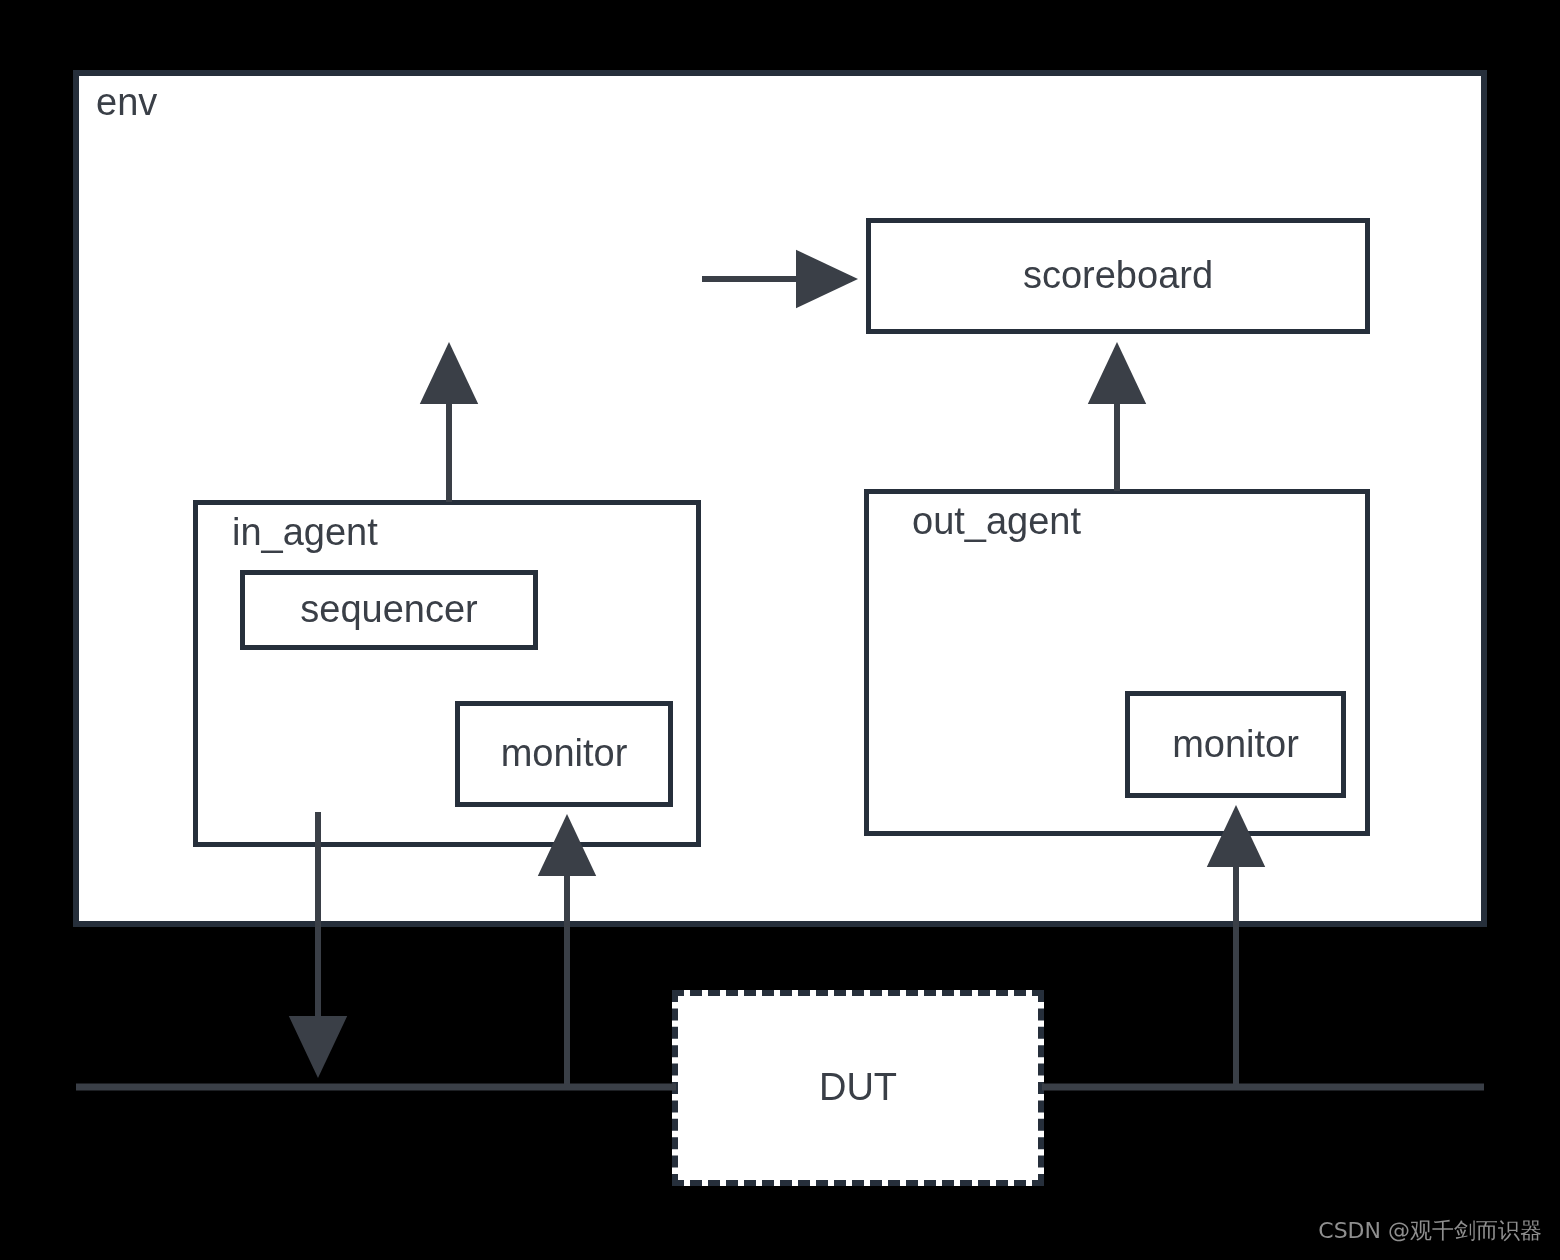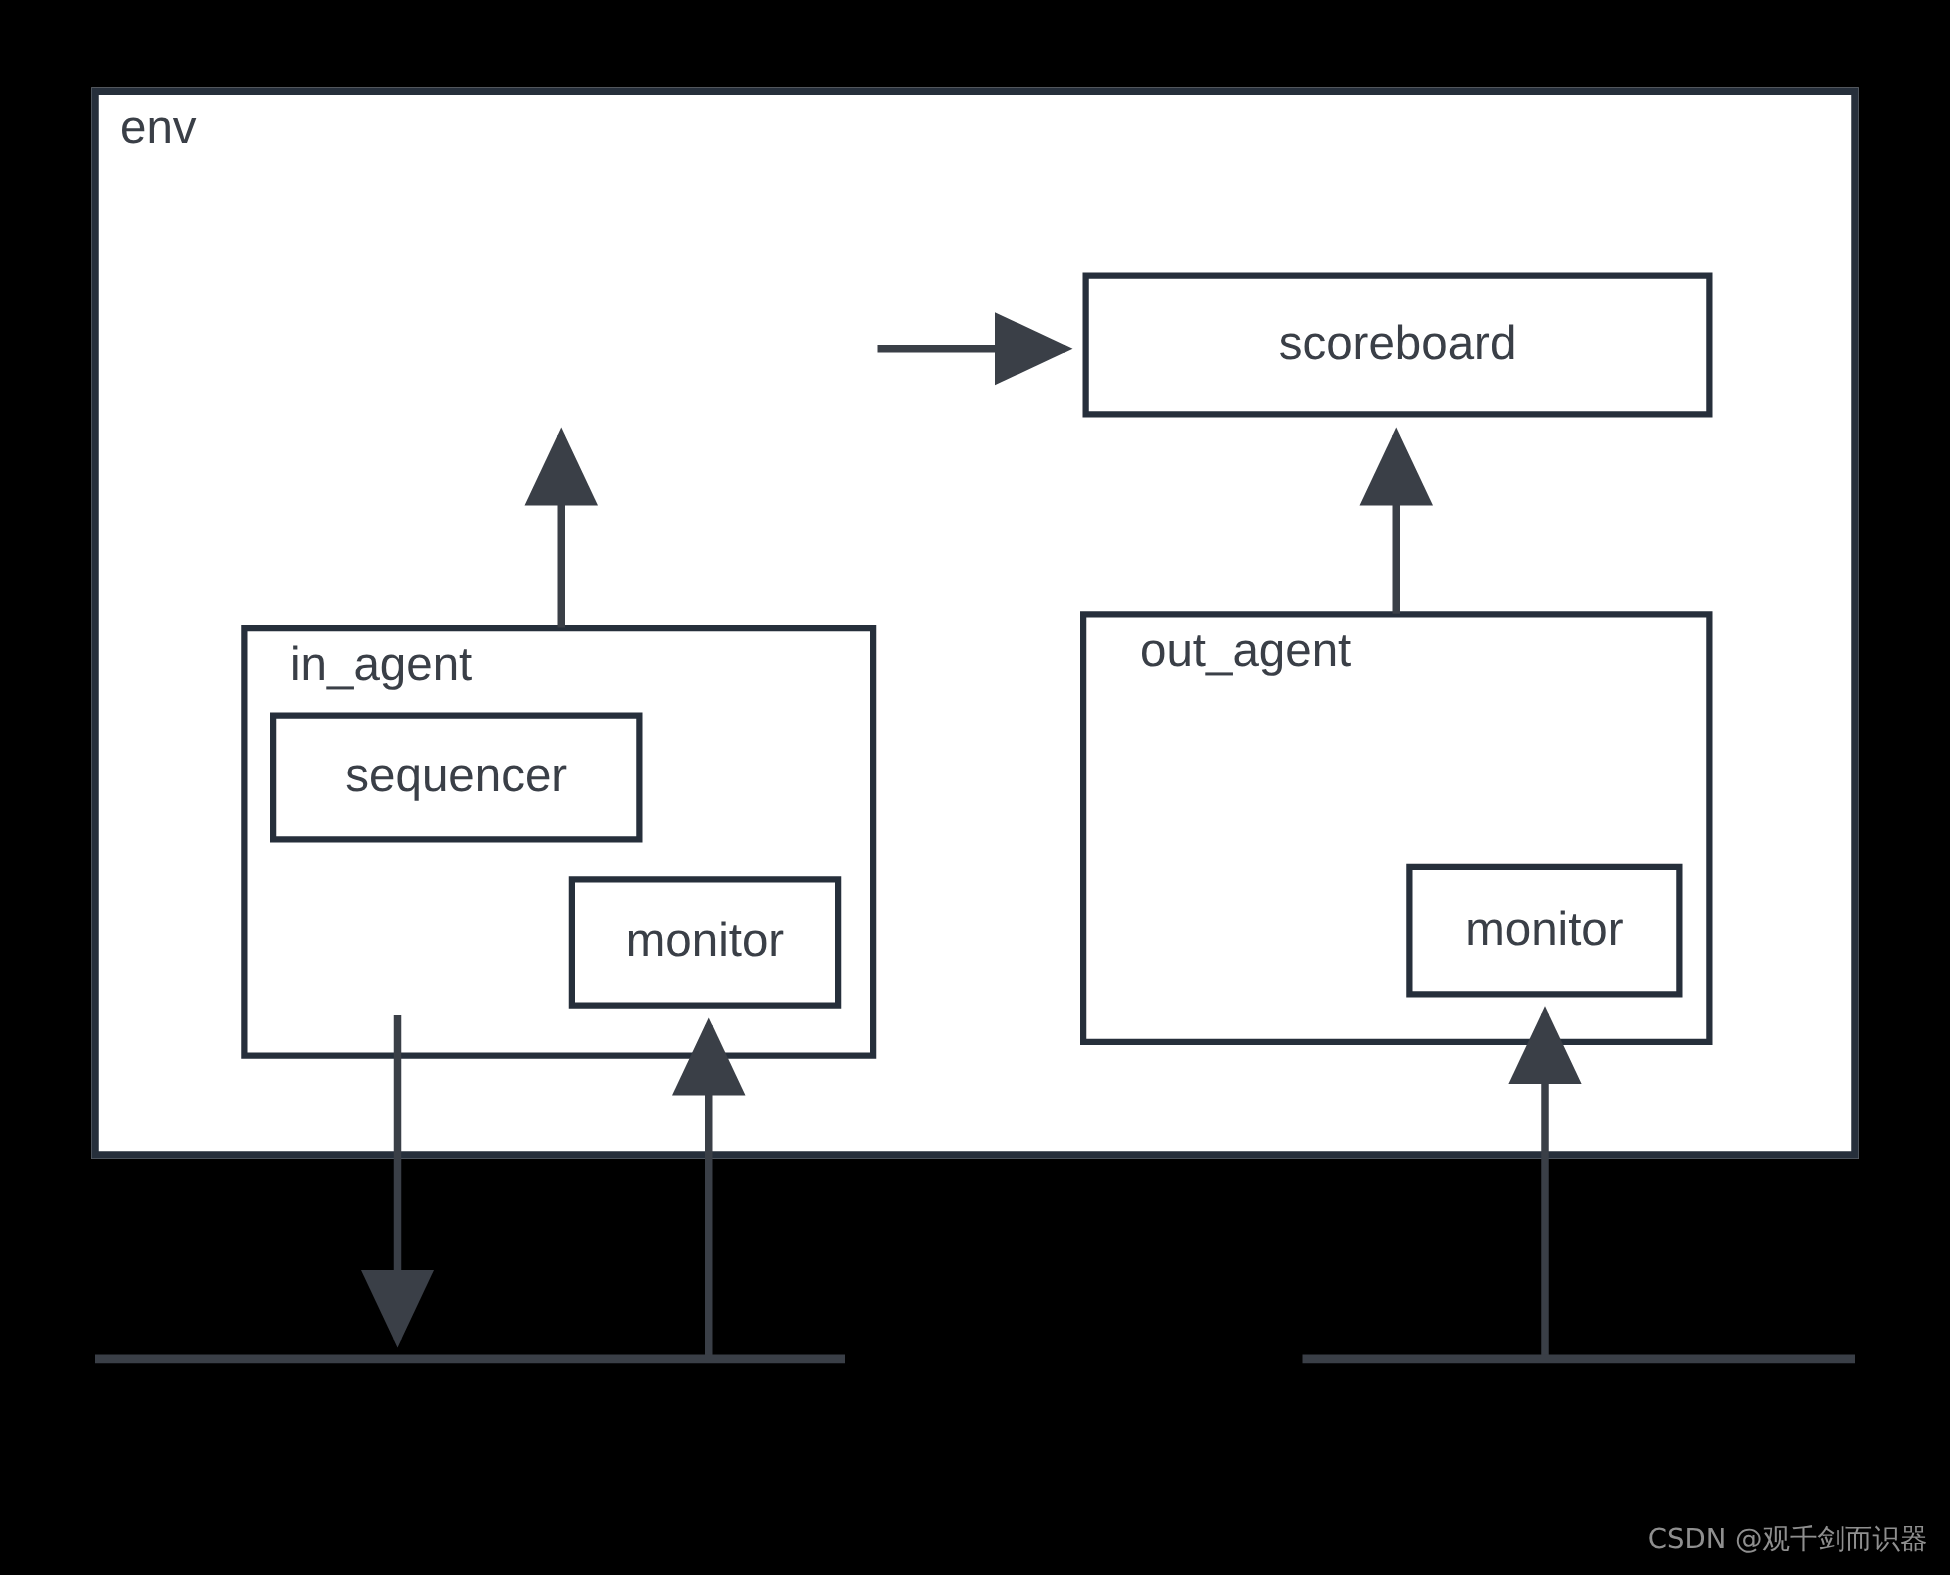--- a/index.html
+++ b/index.html
@@ -91,24 +91,24 @@
     width: 506px;
     height: 347px;
   }
   #out-agent-label {
     left: 912px;
     top: 501px;
     text-align: right;
   }
   
   #sequencer-box {
-    left: 216px;
+    left: 240px;
     top: 570px;
     width: 298px;
-    height: 104px;
+    height: 80px;
   }
   
   #driver-box {
     left: 222px;
     top: 706px;
     width: 192px;
     height: 107px;
   }
   
   #in-monitor-box {
@@ -177,20 +177,23 @@
 
 
   <div class="box" id="in-monitor-box">
     <div class="box-label-center">monitor</div>
   </div>
 
   <div class="box" id="out-monitor-box">
     <div class="box-label-center">monitor</div>
   </div>
 
+  <div class="box" id="dut-box">
+    <div class="box-label-center">DUT</div>
+  </div>
 
   <svg id="connectors" viewBox="0 0 1560 1260" width="1560" height="1260">
     <defs>
       <marker id="arrowhead" markerWidth="11" markerHeight="11" refX="9.4" refY="5.5" orient="auto" markerUnits="strokeWidth">
         <path d="M0,0.6 L10.4,5.5 L0,10.4 Z" fill="#3a3f47"></path>
       </marker>
     </defs>
 
     <g>
       <line x1="318" y1="812" x2="318" y2="1072" stroke="#3a3f47" stroke-width="6" marker-end="url(#arrowhead)"></line>

